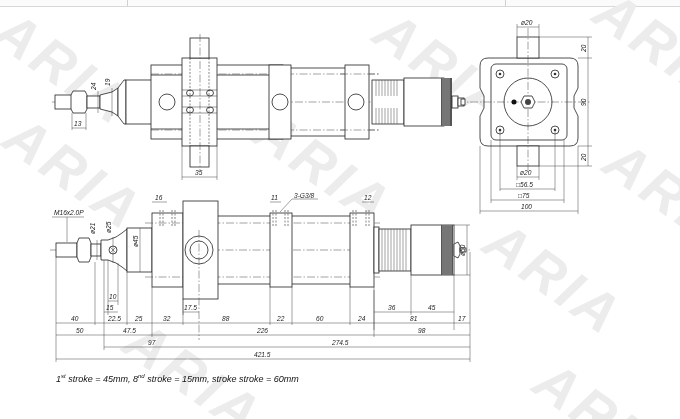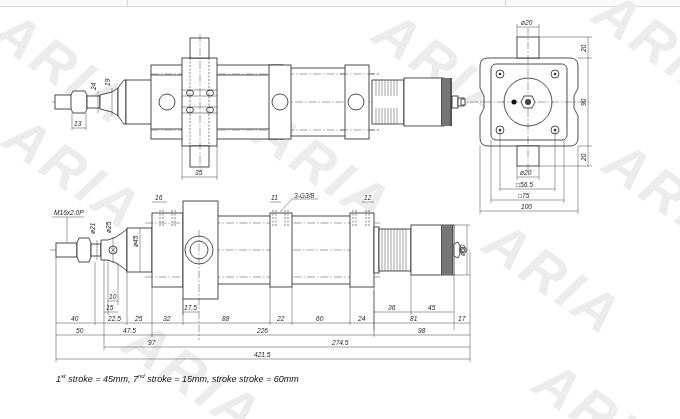--- a/index.html
+++ b/index.html
@@ -328,13 +328,13 @@
       <line class="dim" x1="104" y1="347" x2="470" y2="347"></line>
       <text class="dt" x="148" y="345">97</text>
       <text class="dt" x="332" y="345">274.5</text>
 
       <line class="dim" x1="56" y1="359" x2="470" y2="359"></line>
       <text class="dt" x="254" y="357">421.5</text>
     </g>
   </g>
 </svg>
 
-<div class="note"><span>1</span><sup>st</sup><span> stroke = 45mm, 7</span><sup>nd</sup><span> stroke = 15mm, stroke stroke = 60mm</span></div>
+<div class="note"><span>1</span><sup>st</sup><span> stroke = 45mm, 8</span><sup>nd</sup><span> stroke = 15mm, stroke stroke = 60mm</span></div>
 
 </body></html>

